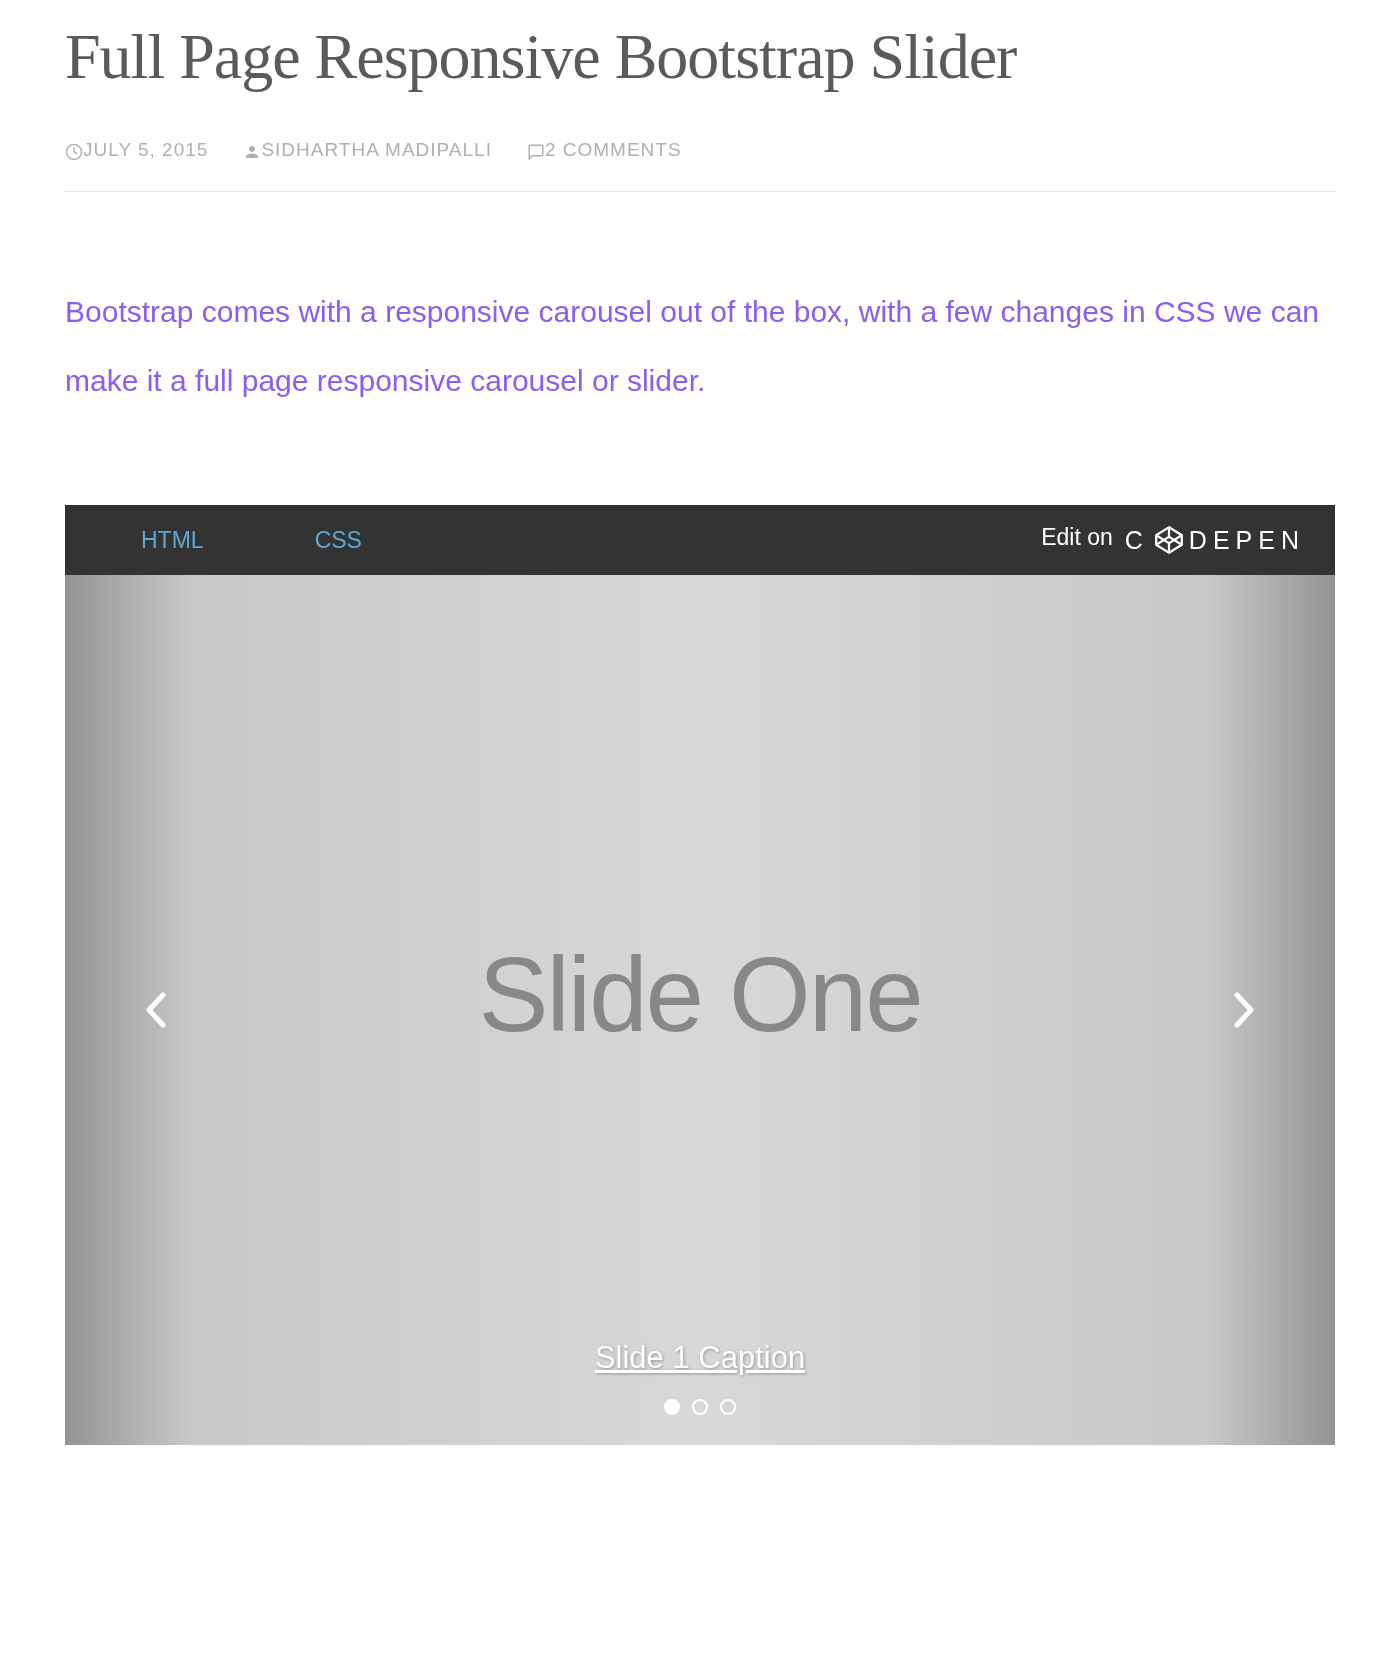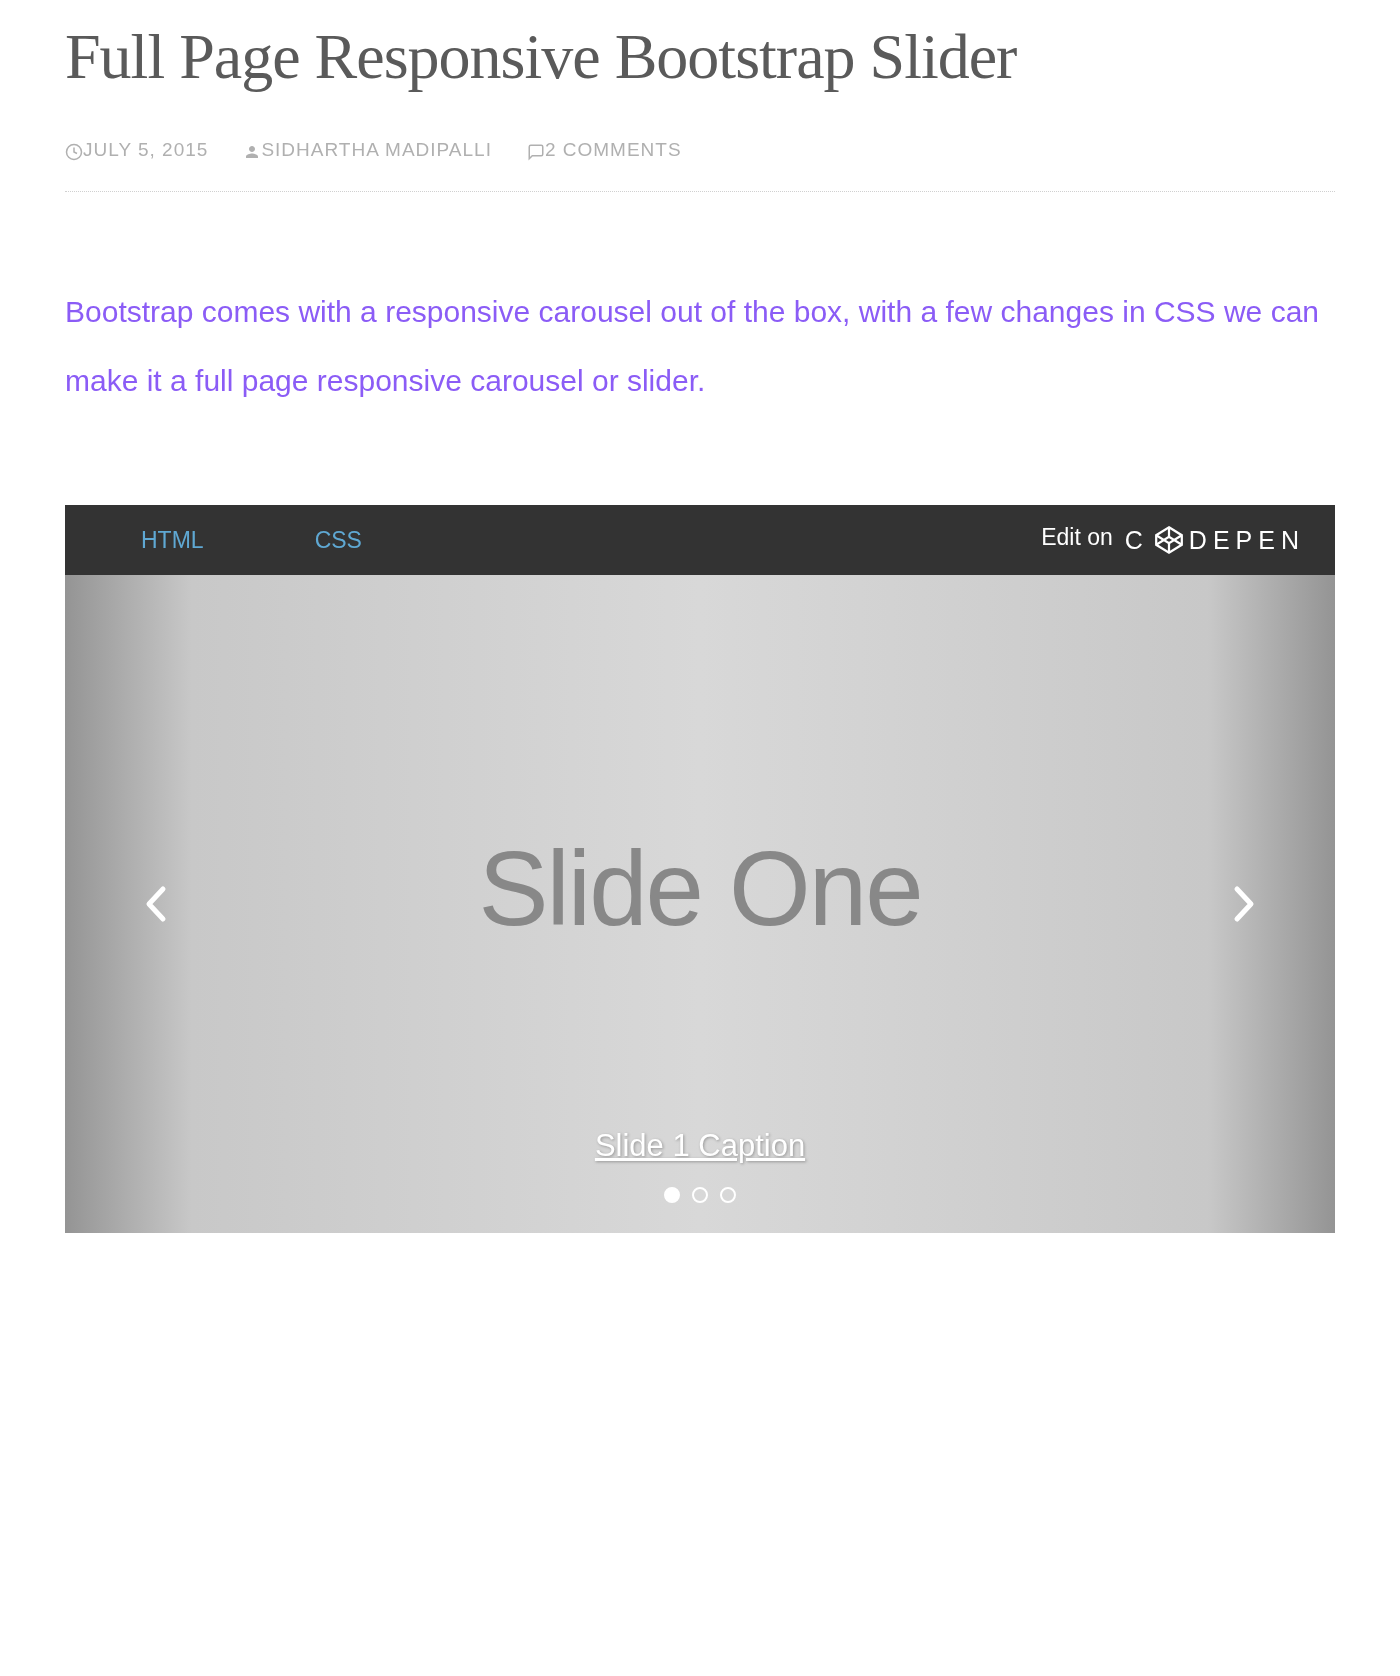--- a/index.html
+++ b/index.html
@@ -121,21 +121,21 @@
     
     .codepen-cube {
       display: inline-flex;
       width: 32px;
       height: 32px;
       margin: 0 4px;
     }
     
     .slider-area {
       position: relative;
-      height: 658px;
+      height: 870px;
       background: linear-gradient(90deg, #949494 0%, #c8c8c8 10%, #d8d8d8 50%, #c8c8c8 90%, #949494 100%);
       display: flex;
       flex-direction: column;
       align-items: center;
       justify-content: center;
     }
     
     .slide-title {
       font-family: Arial, Helvetica, sans-serif;
       font-size: 105px;

